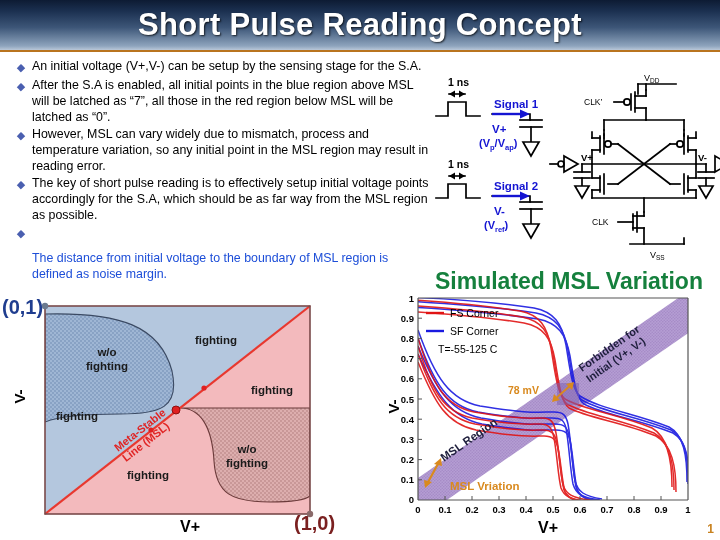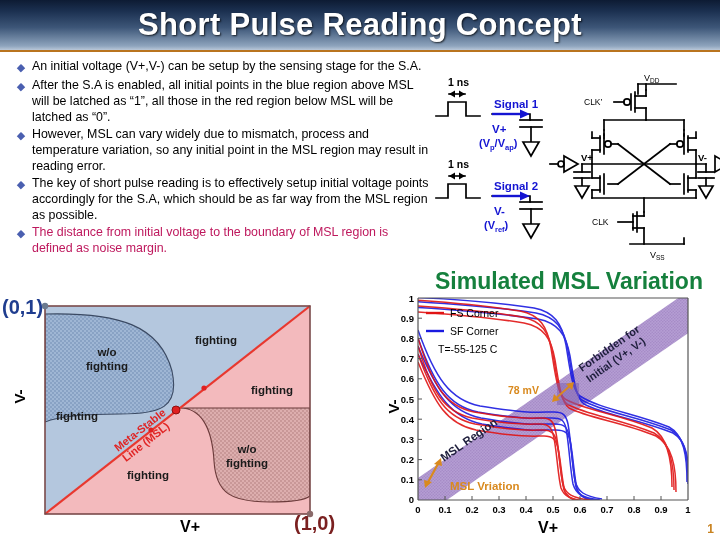--- a/index.html
+++ b/index.html
@@ -32,21 +32,21 @@
   }
   .bullet-row { display: flex; margin-bottom: 1px; }
   .bullet-marker {
     width: 22px; flex: 0 0 22px; color: #4a5fb0; font-size: 11px;
     line-height: 17px; text-align: center; padding-top: 1px;
   }
   .bullet-text {
     font-size: 12.4px; font-weight: normal; line-height: 16px;
     color: #000000; flex: 1;
   }
-  .bullet-text.red { color: #be185d; }
+  .bullet-text.red { color: #1d4ed8; margin-top: 26px; }
 
   
   #circuit { position: absolute; left: 432px; top: 72px; width: 288px; height: 192px; }
 
   
   #sim-title {
     position: absolute; left: 424px; top: 268px; width: 290px;
     text-align: center; font-size: 23px; font-weight: bold; color: #15803d;
   }
 
@@ -88,21 +88,21 @@
   <div id="title-text">Short Pulse Reading Concept</div>
 </div>
 
 <div id="bullets">
   <div class="bullet-row">
     <span class="bullet-marker">◆</span>
     <span class="bullet-text">An initial voltage (V+,V-) can be setup by the sensing stage for the S.A.</span>
   </div>
   <div class="bullet-row">
     <span class="bullet-marker">◆</span>
-    <span class="bullet-text">After the S.A is enabled, all initial points in the blue region above MSL will be latched as “1”, all those in the red region below MSL will be latched as “0”.</span>
+    <span class="bullet-text">After the S.A is enabled, all initial points in the blue region above MSL will be latched as “7”, all those in the red region below MSL will be latched as “0”.</span>
   </div>
   <div class="bullet-row">
     <span class="bullet-marker">◆</span>
     <span class="bullet-text">However, MSL can vary widely due to mismatch, process and temperature variation, so any initial point in the MSL region may result in reading error.</span>
   </div>
   <div class="bullet-row">
     <span class="bullet-marker">◆</span>
     <span class="bullet-text">The key of short pulse reading is to effectively setup initial voltage points accordingly for the S.A, which should be as far way from the MSL region as possible.</span>
   </div>
   <div class="bullet-row">

